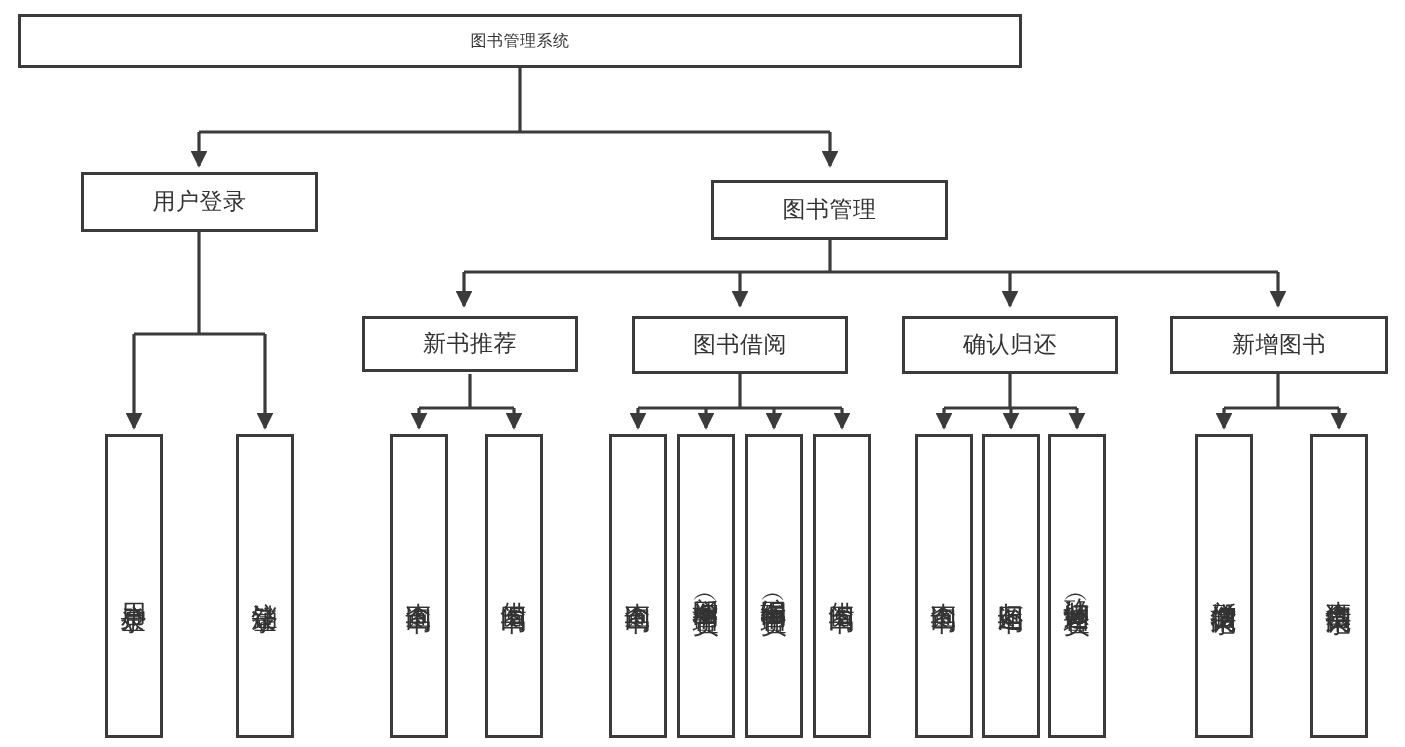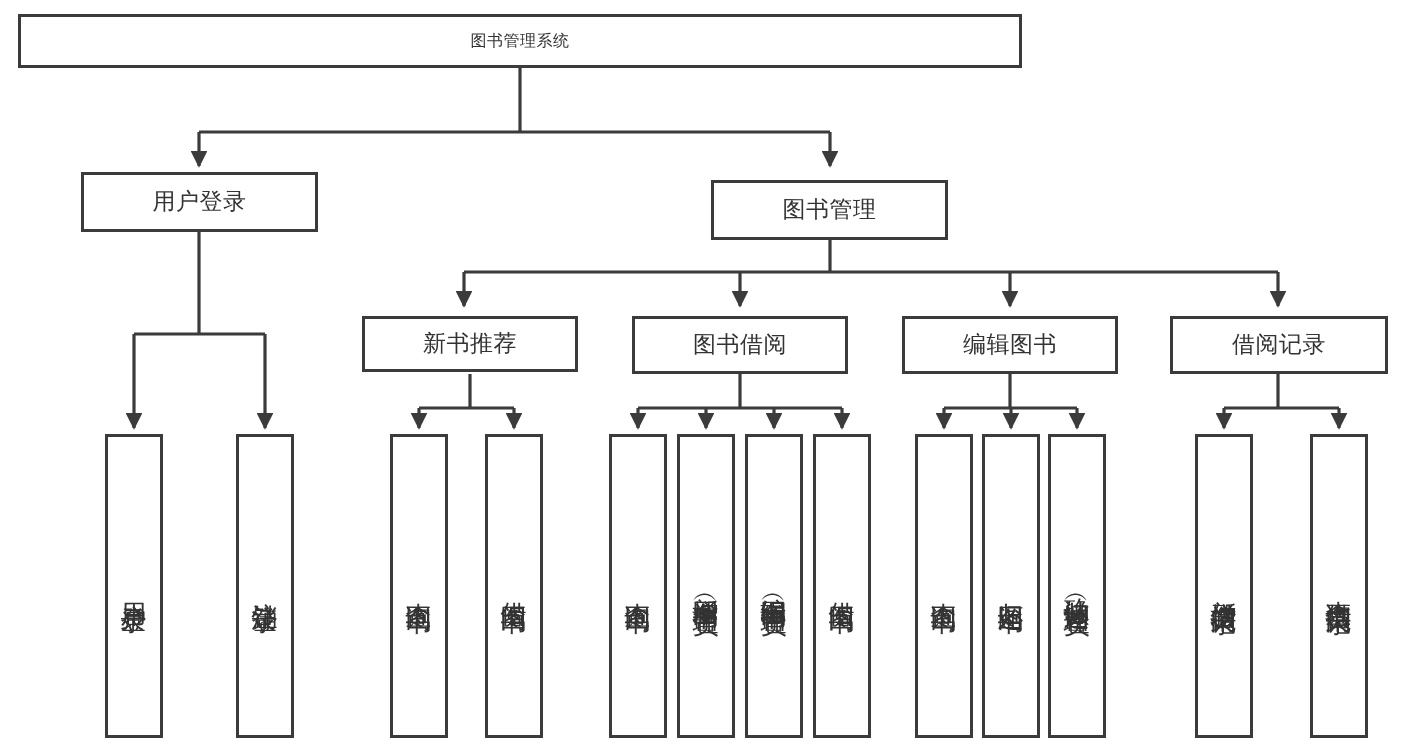--- a/index.html
+++ b/index.html
@@ -145,24 +145,24 @@
     <span class="node-label">图书管理</span>
   </div>
 
   <div class="node horiz" style="left:362px; top:316px; width:216px; height:56px;">
     <span class="node-label">新书推荐</span>
   </div>
   <div class="node horiz" style="left:632px; top:316px; width:216px; height:58px;">
     <span class="node-label">图书借阅</span>
   </div>
   <div class="node horiz" style="left:902px; top:316px; width:216px; height:58px;">
-    <span class="node-label">编辑图书</span>
+    <span class="node-label">确认归还</span>
   </div>
   <div class="node horiz" style="left:1170px; top:316px; width:218px; height:58px;">
-    <span class="node-label">借阅记录</span>
+    <span class="node-label">新增图书</span>
   </div>
 
   <div class="node leaf" style="left:105px; top:434px; width:58px; height:304px;">
     <span class="node-label">用户登录</span>
   </div>
   <div class="node leaf" style="left:236px; top:434px; width:58px; height:304px;">
     <span class="node-label">注销登录</span>
   </div>
 
   <div class="node leaf" style="left:390px; top:434px; width:58px; height:304px;">

